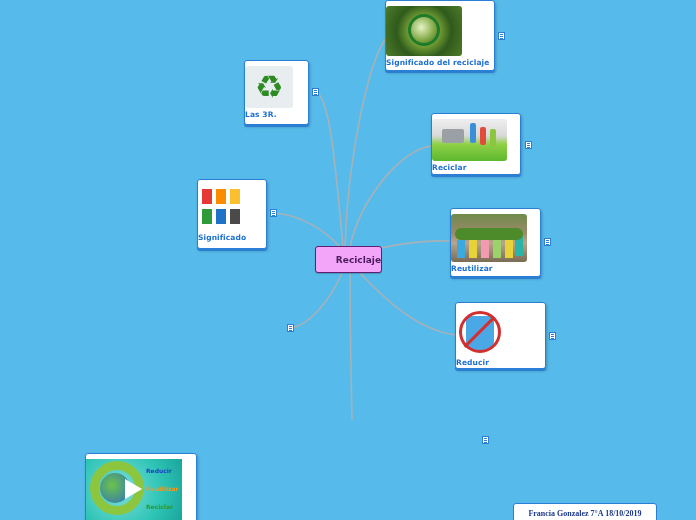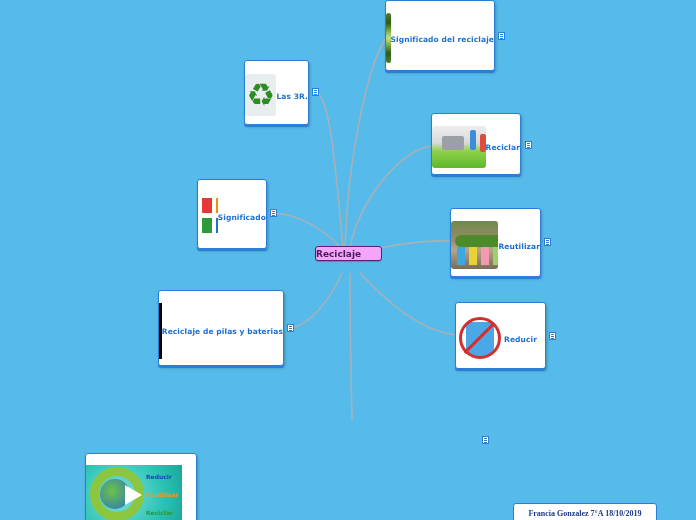--- a/index.html
+++ b/index.html
@@ -10,33 +10,33 @@
     }
     #canvas { position: absolute; left: 0; top: 0; width: 696px; height: 520px; }
     svg.links { position: absolute; left: 0; top: 0; }
     svg.links path { fill: none; stroke: #a7b1b8; stroke-width: 1.6; }
 
     .node {
       position: absolute; background: #ffffff;
       border: 1.5px solid #2a7fd4; border-radius: 3px;
       box-shadow: 0 2px 0 #2a7fd4, 1px 2px 3px rgba(0,0,0,0.25);
       box-sizing: border-box;
-      display: flex; flex-direction: row; align-items: center;
+      display: flex; flex-direction: column; 
       padding-top: 5px; cursor: pointer;
     }
     .node .label {
       font-size: 7.5px; font-weight: bold; color: #1b6fd2;
       margin-top: 2px; white-space: nowrap; letter-spacing: 0.1px;
     }
     .node .img { border-radius: 3px; overflow: hidden; position: relative; }
 
     .center {
-      position: absolute; left: 315px; top: 246px; width: 67px; height: 15px;
+      position: absolute; left: 315px; top: 246px; width: 67px; height: 27px;
       background: #f3a6f9; border: 1.5px solid #5d1f70; border-radius: 3px;
-      box-sizing: border-box; display: flex; align-items: center; justify-content: flex-start;
+      box-sizing: border-box; display: flex; align-items: center; justify-content: flex-end;
       box-shadow: 0 1px 1px rgba(0,0,0,0.2); cursor: pointer;
     }
     .center span { font-size: 9px; font-weight: bold; color: #4a1a5c; }
 
     .note {
       position: absolute; width: 7px; height: 8px; background: #fff;
       border: 1px solid #2a7fd4; box-sizing: border-box; cursor: pointer;
     }
     .note::before {
       content: ""; position: absolute; left: 1px; right: 1px; top: 1px; height: 1px;
@@ -124,30 +124,20 @@
       <div style="position:absolute;left:30px;top:26px;width:8px;height:18px;background:#f29bb0;"></div>
       <div style="position:absolute;left:42px;top:24px;width:8px;height:20px;background:#9bd36a;"></div>
       <div style="position:absolute;left:54px;top:24px;width:8px;height:20px;background:#e8d23a;"></div>
       <div style="position:absolute;left:64px;top:22px;width:8px;height:20px;background:#2bb3a8;"></div>
       <div style="position:absolute;left:4px;top:14px;width:68px;height:12px;background:#4c8a2a;border-radius:6px;"></div>
     </div>
     <div class="label">Reutilizar</div>
   </div>
   <div class="note" style="left:544px;top:238px;"></div>
 
-  <div class="node" style="left:158px;top:290px;width:126px;height:76px;">
-    <div class="img" style="width:76px;height:56px;background:#fff;border-radius:0;">
-      <div style="position:absolute;left:0;top:0;width:6px;height:56px;background:#000;"></div>
-      <div style="position:absolute;right:0;top:0;width:6px;height:56px;background:#000;"></div>
-      <div style="position:absolute;left:14px;top:4px;width:48px;height:48px;border-radius:50%;border:8px solid #3dbb2e;box-sizing:border-box;"></div>
-      <div style="position:absolute;left:28px;top:10px;width:12px;height:30px;background:linear-gradient(180deg,#f0a020 40%,#222 40%);border-radius:2px;"></div>
-      <div style="position:absolute;left:40px;top:18px;width:10px;height:26px;background:linear-gradient(180deg,#f0a020 40%,#222 40%);border-radius:2px;"></div>
-    </div>
-    <div class="label">Reciclaje de pilas y baterias</div>
-  </div>
   <div class="note" style="left:287px;top:324px;"></div>
 
   <div class="node" style="left:455px;top:302px;width:91px;height:67px;">
     <div class="img" style="width:48px;height:48px;background:#fff;">
       <div style="position:absolute;left:10px;top:8px;width:28px;height:34px;background:#4aa8e6;border-radius:4px 4px 8px 8px;"></div>
       <div style="position:absolute;left:3px;top:3px;width:42px;height:42px;border-radius:50%;border:3px solid #d32f2f;box-sizing:border-box;"></div>
       <div style="position:absolute;left:22px;top:3px;width:3px;height:42px;background:#d32f2f;transform:rotate(45deg);"></div>
     </div>
     <div class="label">Reducir</div>
   </div>

